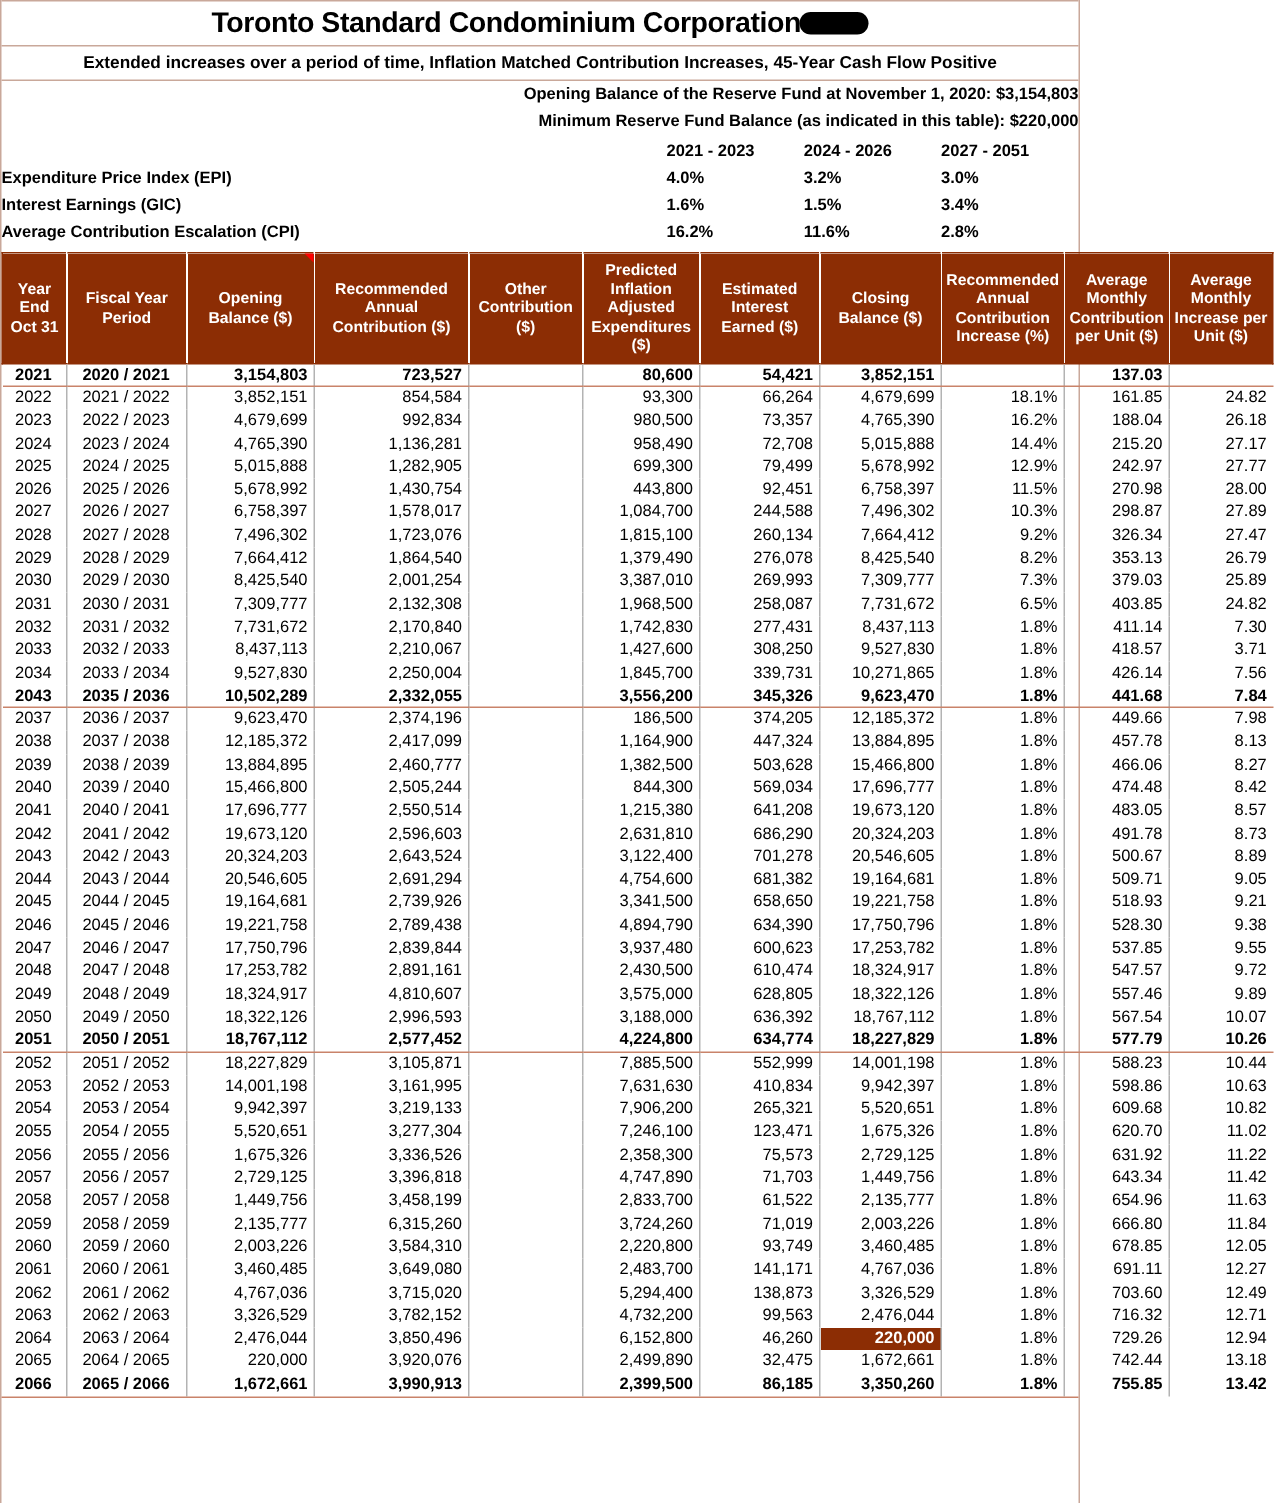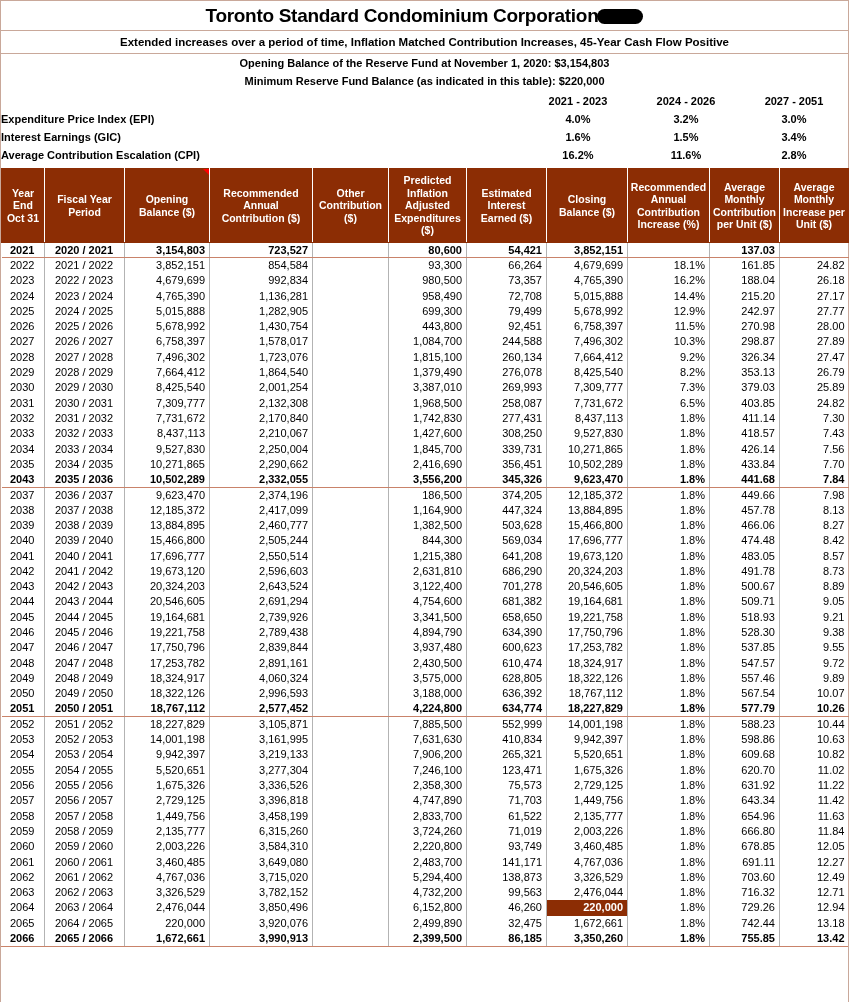--- a/index.html
+++ b/index.html
@@ -8,21 +8,21 @@
     background: #ffffff;
   }
   body {
     width: 849px;
     height: 1002px;
     font-family: "Liberation Sans", sans-serif;
     color: #000000;
     overflow: hidden;
   }
   .sheet {
-    width: 849px;
+    width: 720px;
     height: 1002px;
     position: relative;
     background: #ffffff;
     border-left: 1px solid #c9a89a;
     border-right: 1px solid #c9a89a;
   }
 
   
   .banner-title {
     text-align: center;
@@ -48,21 +48,21 @@
   .banner-sub {
     text-align: center;
     font-size: 11.5px;
     font-weight: bold;
     line-height: 22px;
     height: 23px;
     border-bottom: 1px solid #c9a89a;
     white-space: nowrap;
   }
   .banner-line {
-    text-align: center;
+    text-align: right;
     font-size: 11px;
     font-weight: bold;
     line-height: 18px;
     height: 18px;
     white-space: nowrap;
   }
 
   
   .rates {
     width: 100%;
@@ -71,21 +71,21 @@
   }
   .rates td {
     font-size: 11px;
     font-weight: bold;
     padding: 0;
     height: 18px;
     line-height: 18px;
     white-space: nowrap;
   }
   .rates .lbl { padding-right: 10px; width: 368px; }
-  .rates .v   { text-align: center; width: 76px; margin-top: 38px; }
+  .rates .v   { text-align: left; width: 76px; margin-top: 38px; }
   .rates .pad { width: 325px; }
 
   
   table.main {
     width: 847px;
     border-collapse: collapse;
     table-layout: fixed;
     margin-top: 4px;
   }
   table.main th {
@@ -379,47 +379,34 @@
           <td class="c">2033</td>
           <td class="c">2032 / 2033</td>
           <td class="r">8,437,113</td>
           <td class="r">2,210,067</td>
           <td class="r"></td>
           <td class="r">1,427,600</td>
           <td class="r">308,250</td>
           <td class="r">9,527,830</td>
           <td class="r">1.8%</td>
           <td class="r">418.57</td>
-          <td class="r">7.43</td>
+          <td class="r">3.71</td>
         </tr>
         <tr>
           <td class="c">2034</td>
           <td class="c">2033 / 2034</td>
           <td class="r">9,527,830</td>
           <td class="r">2,250,004</td>
           <td class="r"></td>
           <td class="r">1,845,700</td>
           <td class="r">339,731</td>
           <td class="r">10,271,865</td>
           <td class="r">1.8%</td>
           <td class="r">426.14</td>
           <td class="r">7.56</td>
-        </tr>
-        <tr>
-          <td class="c">2035</td>
-          <td class="c">2034 / 2035</td>
-          <td class="r">10,271,865</td>
-          <td class="r">2,290,662</td>
-          <td class="r"></td>
-          <td class="r">2,416,690</td>
-          <td class="r">356,451</td>
-          <td class="r">10,502,289</td>
-          <td class="r">1.8%</td>
-          <td class="r">433.84</td>
-          <td class="r">7.70</td>
         </tr>
         <tr class="bold sect-end">
           <td class="c">2043</td>
           <td class="c">2035 / 2036</td>
           <td class="r">10,502,289</td>
           <td class="r">2,332,055</td>
           <td class="r"></td>
           <td class="r">3,556,200</td>
           <td class="r">345,326</td>
           <td class="r">9,623,470</td>
@@ -580,21 +567,21 @@
           <td class="r">610,474</td>
           <td class="r">18,324,917</td>
           <td class="r">1.8%</td>
           <td class="r">547.57</td>
           <td class="r">9.72</td>
         </tr>
         <tr>
           <td class="c">2049</td>
           <td class="c">2048 / 2049</td>
           <td class="r">18,324,917</td>
-          <td class="r">4,060,324</td>
+          <td class="r">4,810,607</td>
           <td class="r"></td>
           <td class="r">3,575,000</td>
           <td class="r">628,805</td>
           <td class="r">18,322,126</td>
           <td class="r">1.8%</td>
           <td class="r">557.46</td>
           <td class="r">9.89</td>
         </tr>
         <tr>
           <td class="c">2050</td>

